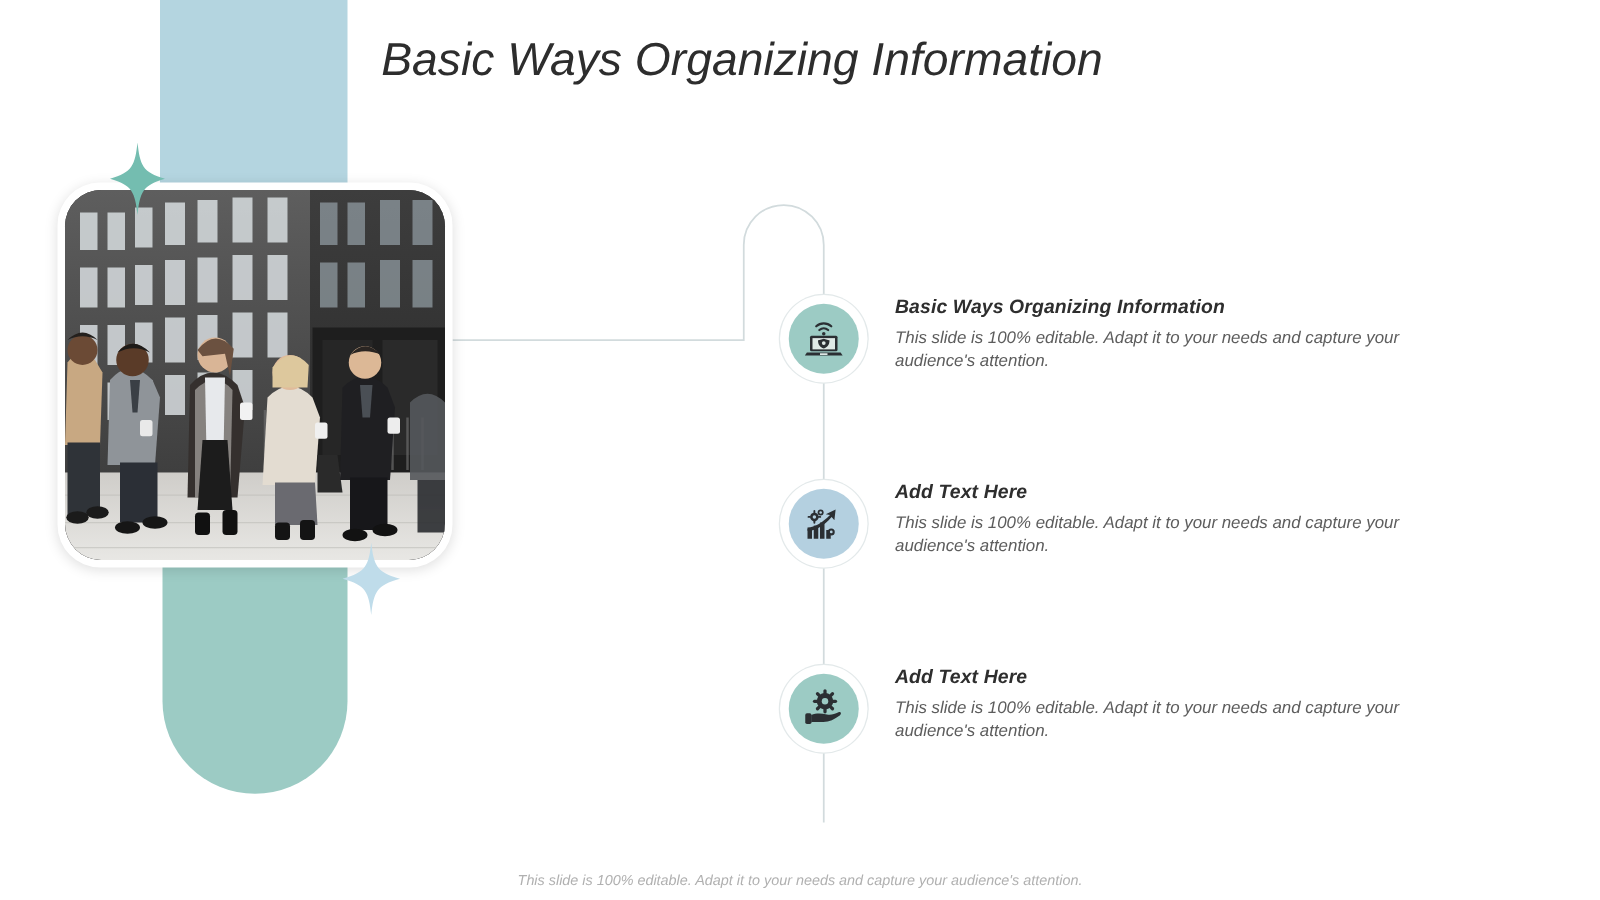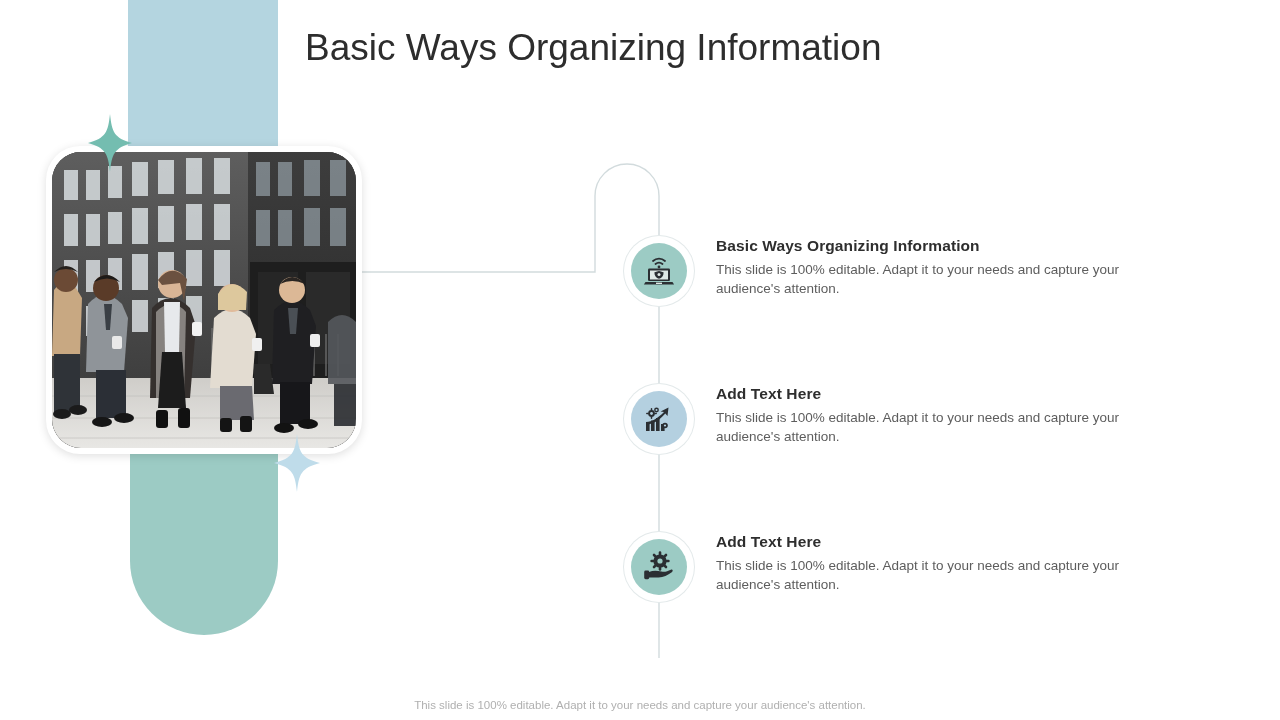--- a/index.html
+++ b/index.html
@@ -14,20 +14,21 @@
     overflow: hidden;
     position: relative;
   }
   .slide {
     position: absolute;
     left: 0; top: 0;
     width: 1280px;
     height: 720px;
     background: #ffffff;
     overflow: hidden;
+    font-style: italic;
   }
 
   
   .deco-top {
     position: absolute;
     left: 128px;
     top: 0px;
     width: 150px;
     height: 168px;
     background: #b4d5e0;

